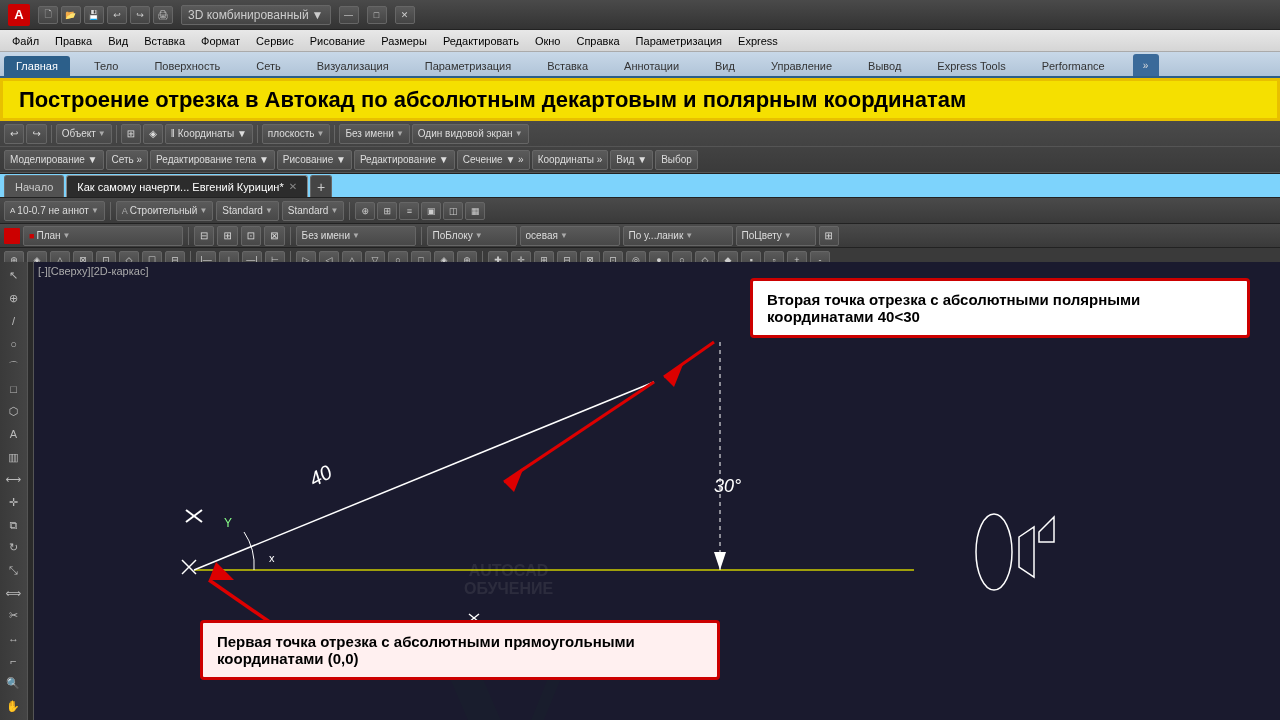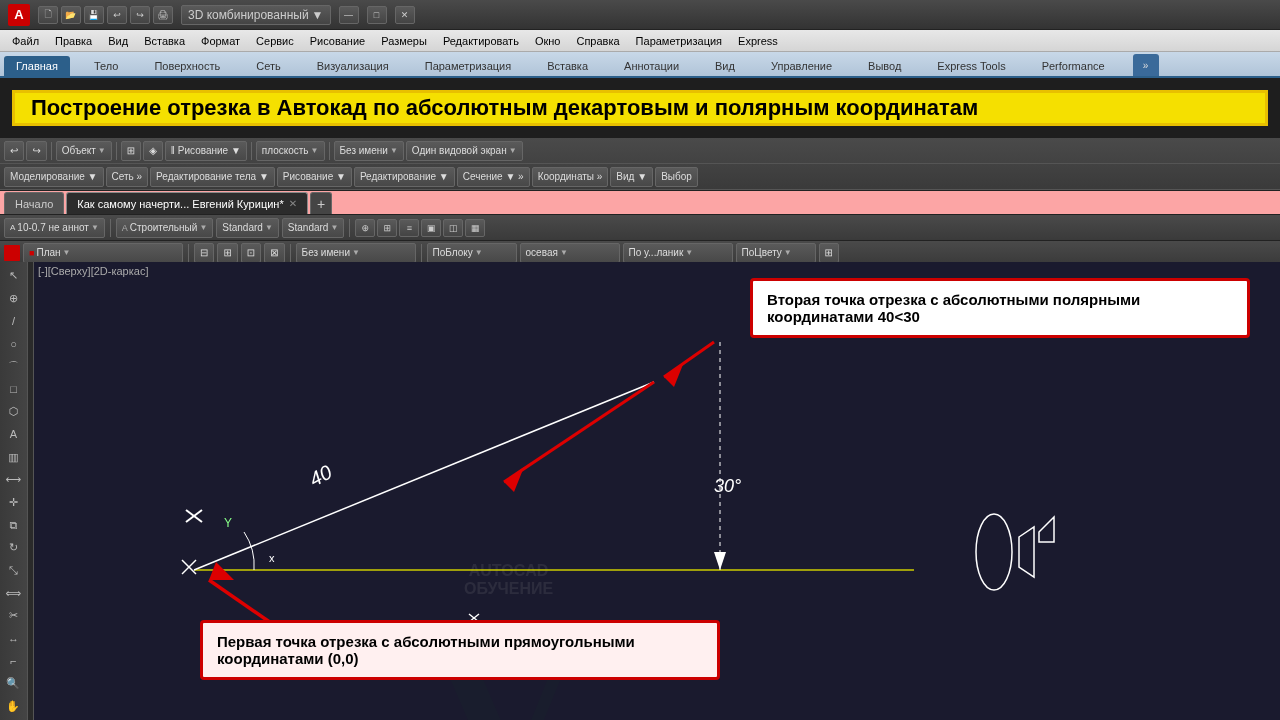--- a/index.html
+++ b/index.html
@@ -80,27 +80,27 @@
       border-radius: 3px 3px 0 0;
       margin-right: 12px;
     }
     .ribbon-tab.active {
       background: #2c5f8a;
       color: white;
     }
 
     
     .yellow-banner {
-      height: 36px;
+      height: 43px;
       background: #f5e000;
       border: 3px solid #e8c000;
       display: flex;
       align-items: center;
       padding: 0 16px;
-      margin: 12px;
+      margin: 0;
     }
     .yellow-banner-text {
       font-size: 22px;
       font-weight: bold;
       color: #000;
       font-family: Arial, sans-serif;
     }
 
     
     .toolbar-area {
@@ -141,21 +141,21 @@
       color: #ddd;
       font-size: 10px;
       display: flex; align-items: center; gap: 2px;
       cursor: pointer;
     }
     .dropdown-arrow { font-size: 8px; color: #aaa; }
 
     
     .doc-tabs {
       height: 24px;
-      background: #fca5a5;
+      background: #7dd3fc;
       display: flex;
       align-items: flex-end;
       padding: 0 4px;
       border-bottom: 1px solid #222;
     }
     .doc-tab {
       height: 22px;
       padding: 0 10px;
       background: #525252;
       border: 1px solid #666;
@@ -356,21 +356,21 @@
     <div class="toolbar-btn">↪</div>
     <div class="toolbar-separator"></div>
     <div class="toolbar-dropdown">
       <span>Объект</span>
       <span class="dropdown-arrow">▼</span>
     </div>
     <div class="toolbar-separator"></div>
     <div style="display:flex;gap:2px;align-items:center;">
       <div class="toolbar-btn">⊞</div>
       <div class="toolbar-btn">◈</div>
-      <div class="toolbar-btn">‖ Рисование ▼</div>
+      <div class="toolbar-btn">‖ Координаты ▼</div>
     </div>
     <div class="toolbar-separator"></div>
     <div class="toolbar-dropdown">
       <span>плоскость</span>
       <span class="dropdown-arrow">▼</span>
     </div>
     <div class="toolbar-separator"></div>
     <div class="toolbar-dropdown">
       <span>Без имени</span>
       <span class="dropdown-arrow">▼</span>

